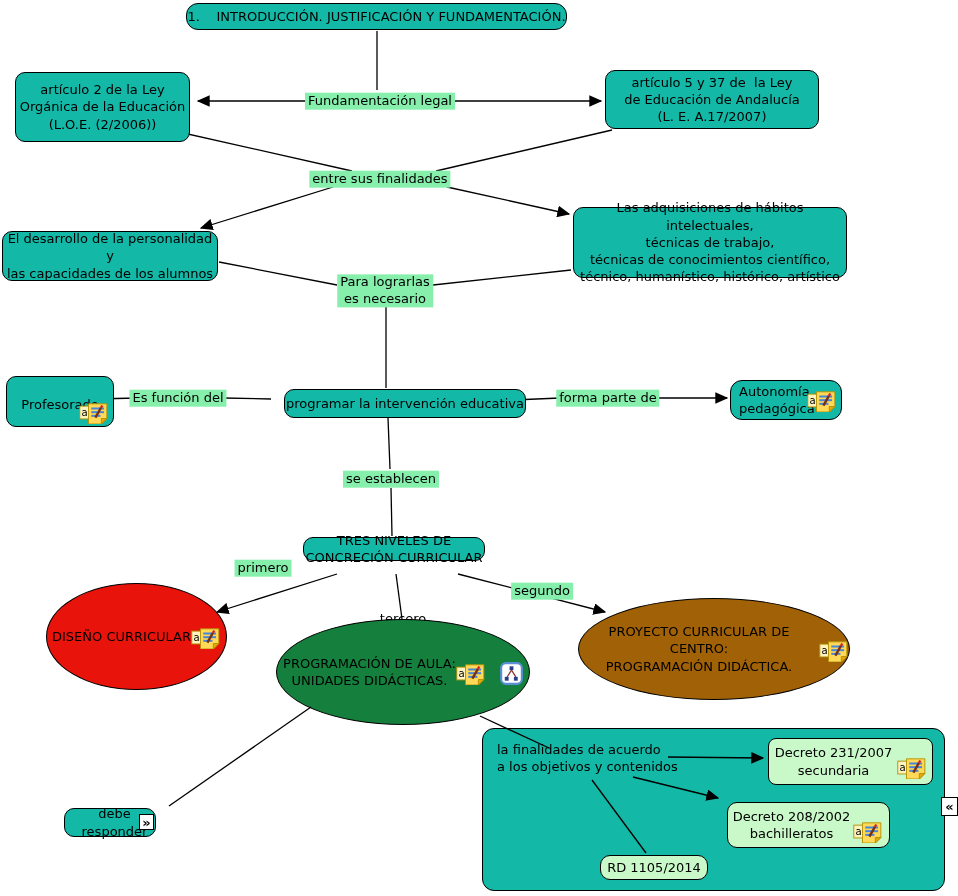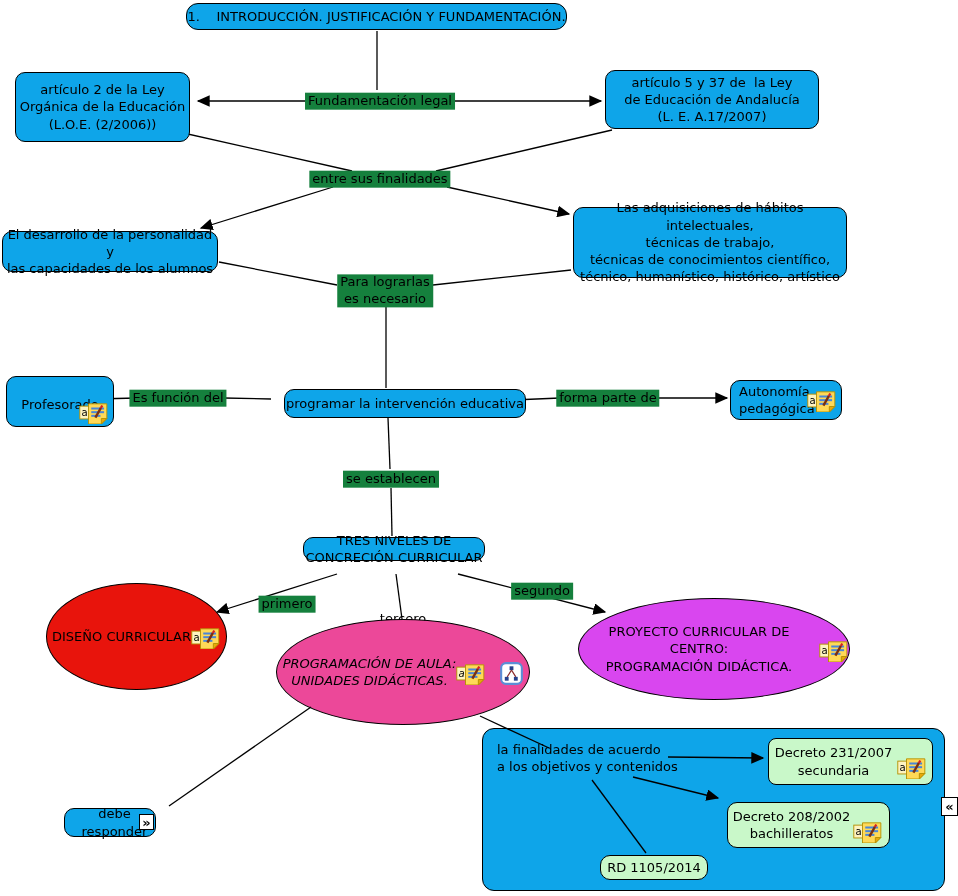--- a/index.html
+++ b/index.html
@@ -2,33 +2,33 @@
 <html><head>
 <meta charset="utf-8">
 <style>
   html,body{margin:0;padding:0;background:#fff;}
   #canvas{
     position:relative;width:958px;height:896px;background:#ffffff;overflow:hidden;
     font-family:"DejaVu Sans","Liberation Sans",sans-serif;color:#000;
   }
   .node{
     position:absolute;box-sizing:border-box;
-    background:#0ea5e9;border:1.6px solid #000;border-radius:10px;
+    background:#14b8a6;border:1.6px solid #000;border-radius:10px;
     display:flex;align-items:center;justify-content:center;text-align:center;
     font-size:13px;line-height:1.33;white-space:pre-wrap;z-index:3;
   }
   .bigbox{z-index:1;border-radius:12px;}
   .ellipse{border-radius:50%;flex-direction:row;z-index:1;border-width:1.8px;}
   .ellipse.red{background:#e8140c;}
-  .ellipse.yellow{background:#ec4899;font-style:italic;}
-  .ellipse.olive{background:#d946ef;}
+  .ellipse.yellow{background:#15803d;}
+  .ellipse.olive{background:#a16207;}
   .green{background:#c9f8c9;}
   .llabel{
     position:absolute;transform:translate(-50%,-50%);
-    background:#15803d;padding:0 3px;font-size:13px;line-height:1.28;
+    background:#86efac;padding:0 3px;font-size:13px;line-height:1.28;
     white-space:pre-wrap;text-align:center;z-index:3;
   }
   .llabel.plain{background:transparent;transform:none;text-align:left;padding:0;}
   .hiddenlabel{
     position:absolute;transform:translate(-50%,-50%);
     font-size:13px;z-index:0;color:#000;
   }
   #wires{position:absolute;left:0;top:0;width:958px;height:896px;z-index:2;pointer-events:none;}
   #wires line{stroke:#000;stroke-width:1.3;}
   .res-icon{width:30px;height:22px;display:block;}
@@ -146,21 +146,21 @@
 Orgánica de la Educación
 (L.O.E. (2/2006))</span>
   </div>
 
   <div class="node" style="left:605px;top:70px;width:214px;height:59px;">
     <span>artículo 5 y 37 de  la Ley
 de Educación de Andalucía
 (L. E. A.17/2007)</span>
   </div>
 
-  <div class="node" style="left:2px;top:231px;width:216px;height:41px;">
+  <div class="node" style="left:2px;top:231px;width:216px;height:50px;">
     <span>El desarrollo de la personalidad y
 las capacidades de los alumnos</span>
   </div>
 
   <div class="node" style="left:573px;top:207px;width:274px;height:71px;">
     <span>Las adquisiciones de hábitos intelectuales,
 técnicas de trabajo,
 técnicas de conocimientos científico,
 técnico, humanístico, histórico, artístico</span>
   </div>
@@ -169,21 +169,21 @@
     <span>Profesorado</span>
     <svg class="res-icon icon-abs" style="right:4px;bottom:2px;">
         <use href="#res-sym"></use>
       </svg>
   </div>
 
   <div class="node" style="left:284px;top:389px;width:242px;height:29px;">
     <span>programar la intervención educativa</span>
   </div>
 
-  <div class="node" style="left:730px;top:380px;width:112px;height:40px;justify-content:flex-start;text-align:left;padding-left:8px;">
+  <div class="node" style="left:730px;top:380px;width:112px;height:40px;justify-content:flex-start;text-align:left;padding-left:8px;border-radius:12px;">
     <span>Autonomía
 pedagógica</span>
     <svg class="res-icon icon-abs" style="right:4px;top:9px;">
         <use href="#res-sym"></use>
       </svg>
   </div>
 
   <div class="node" style="left:303px;top:537px;width:182px;height:24px;">
     <span>TRES NIVELES DE
 CONCRECIÓN CURRICULAR</span>
@@ -214,20 +214,20 @@
     <span>RD 1105/2014</span>
   </div>
 
   <div class="llabel" style="left:380px;top:101px;">Fundamentación legal</div>
   <div class="llabel" style="left:380px;top:179px;">entre sus finalidades</div>
   <div class="llabel" style="left:385px;top:291px;">Para lograrlas
 es necesario</div>
   <div class="llabel" style="left:178px;top:398px;">Es función del</div>
   <div class="llabel" style="left:608px;top:398px;">forma parte de</div>
   <div class="llabel" style="left:391px;top:479px;">se establecen</div>
-  <div class="llabel" style="left:263px;top:604px;margin-left:24px;">primero</div>
+  <div class="llabel" style="left:263px;top:568px;">primero</div>
   <div class="llabel" style="left:542px;top:591px;">segundo</div>
   <div class="llabel plain" style="left:497px;top:742px;">la finalidades de acuerdo
 a los objetivos y contenidos</div>
 
   <span class="chev" style="left:941px;top:797px;width:17px;height:19px;">«</span>
 
 </div>
 
 </body></html>

